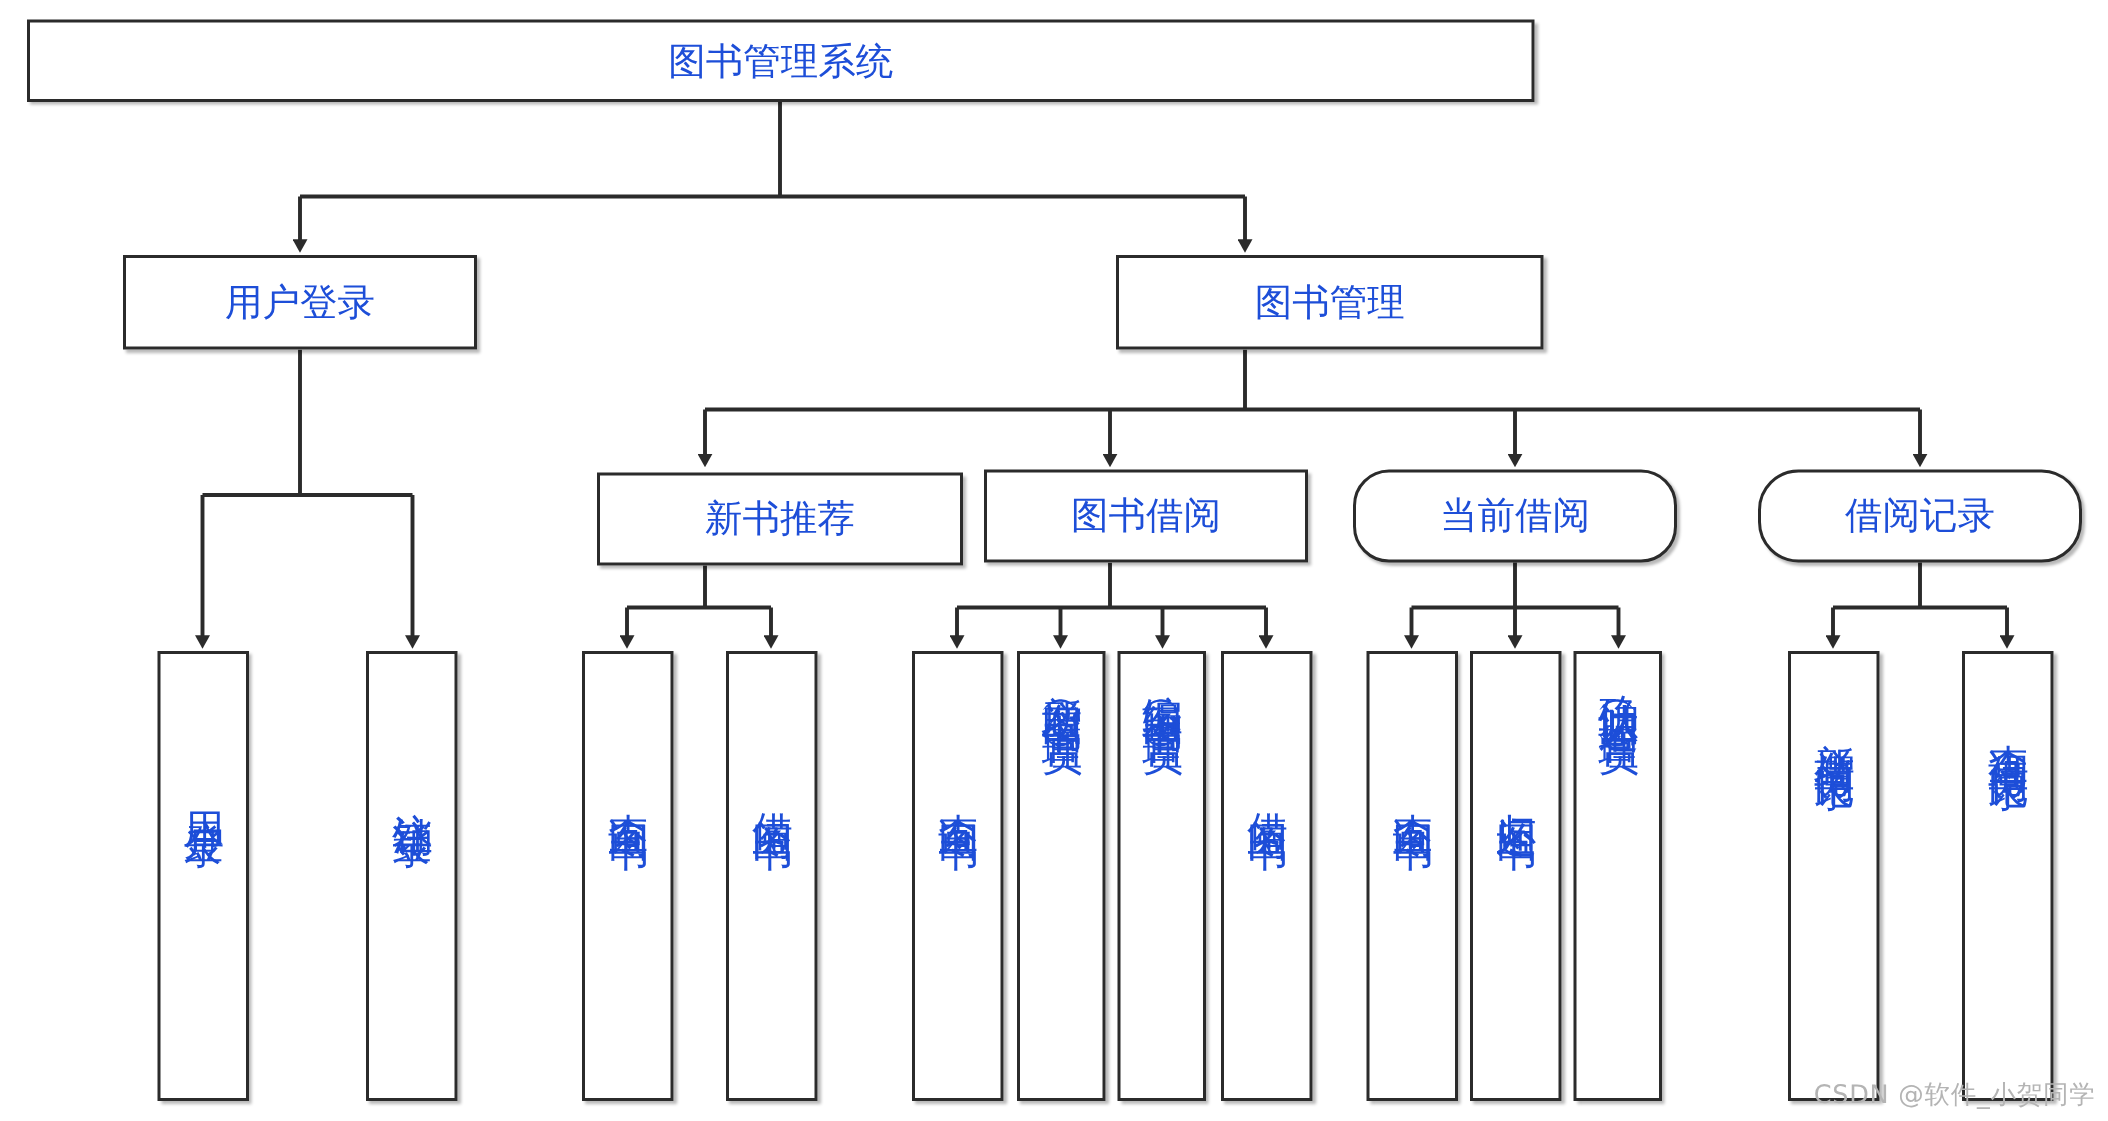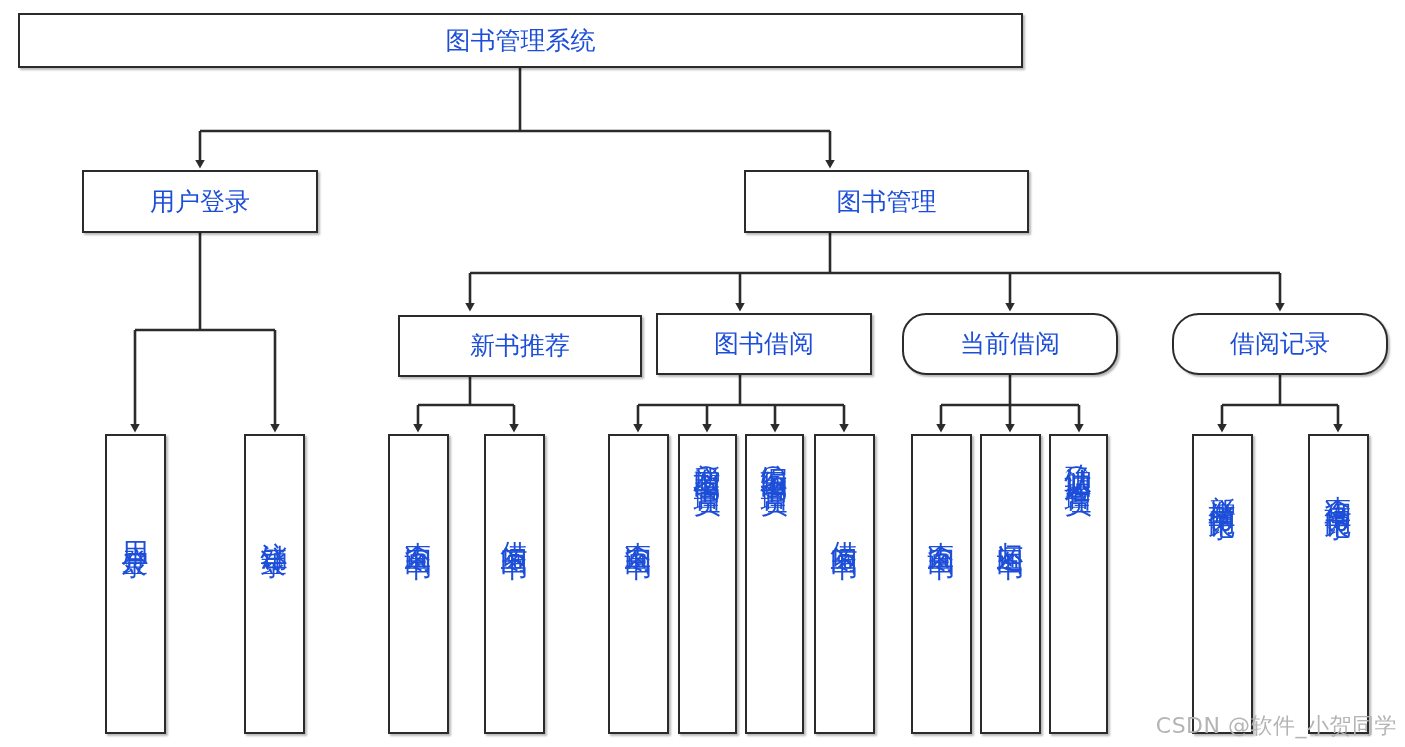--- a/index.html
+++ b/index.html
@@ -66,21 +66,21 @@
     height: auto;
     max-height: 280px;
   }
   .node.v.tall .label {
     max-height: 285px;
   }
   .watermark {
     position: absolute;
     right: 8px;
     bottom: 6px;
-    font-size: 22px;
+    font-size: 17px;
     color: #b4b4b4;
     letter-spacing: 0.5px;
     z-index: 9;
     white-space: nowrap;
   }
 </style>
 </head>
 <body>
 
 <div id="canvas">

